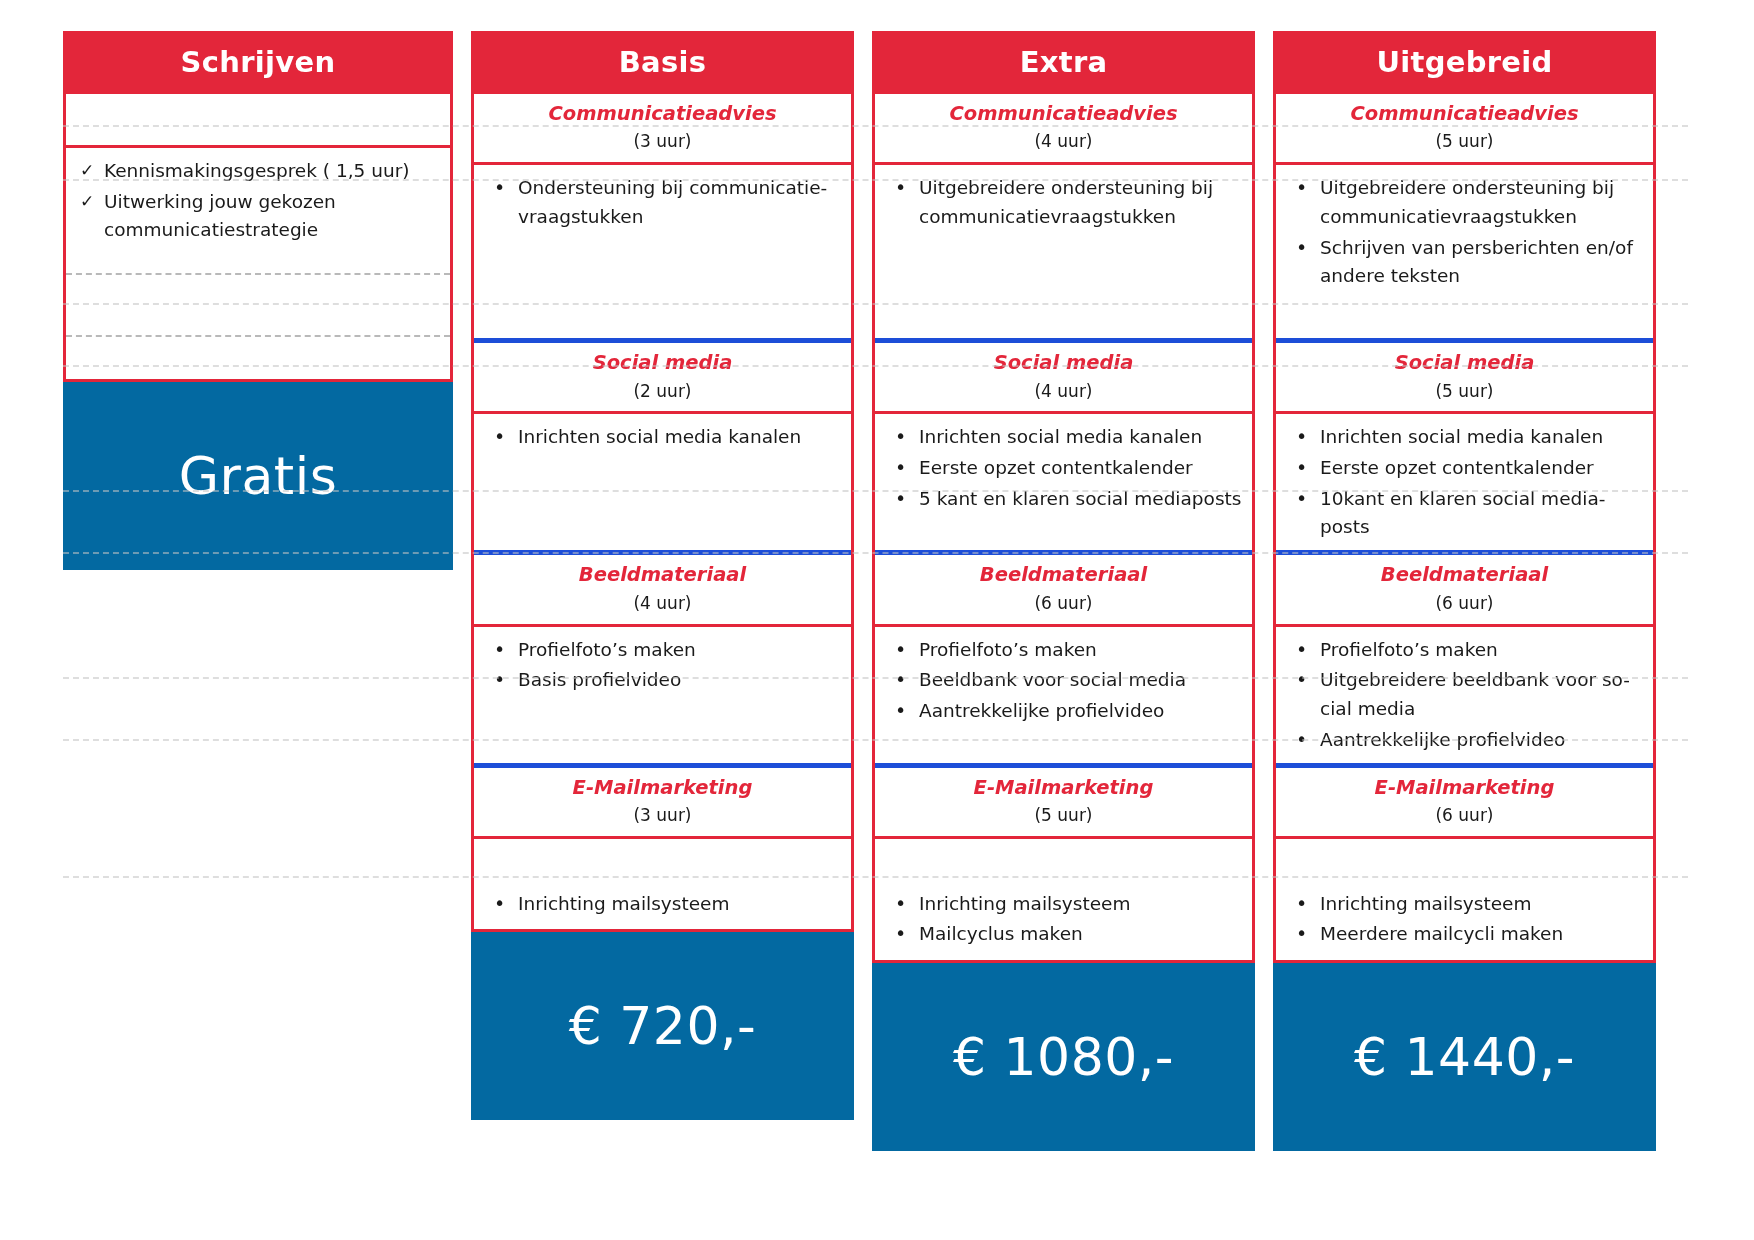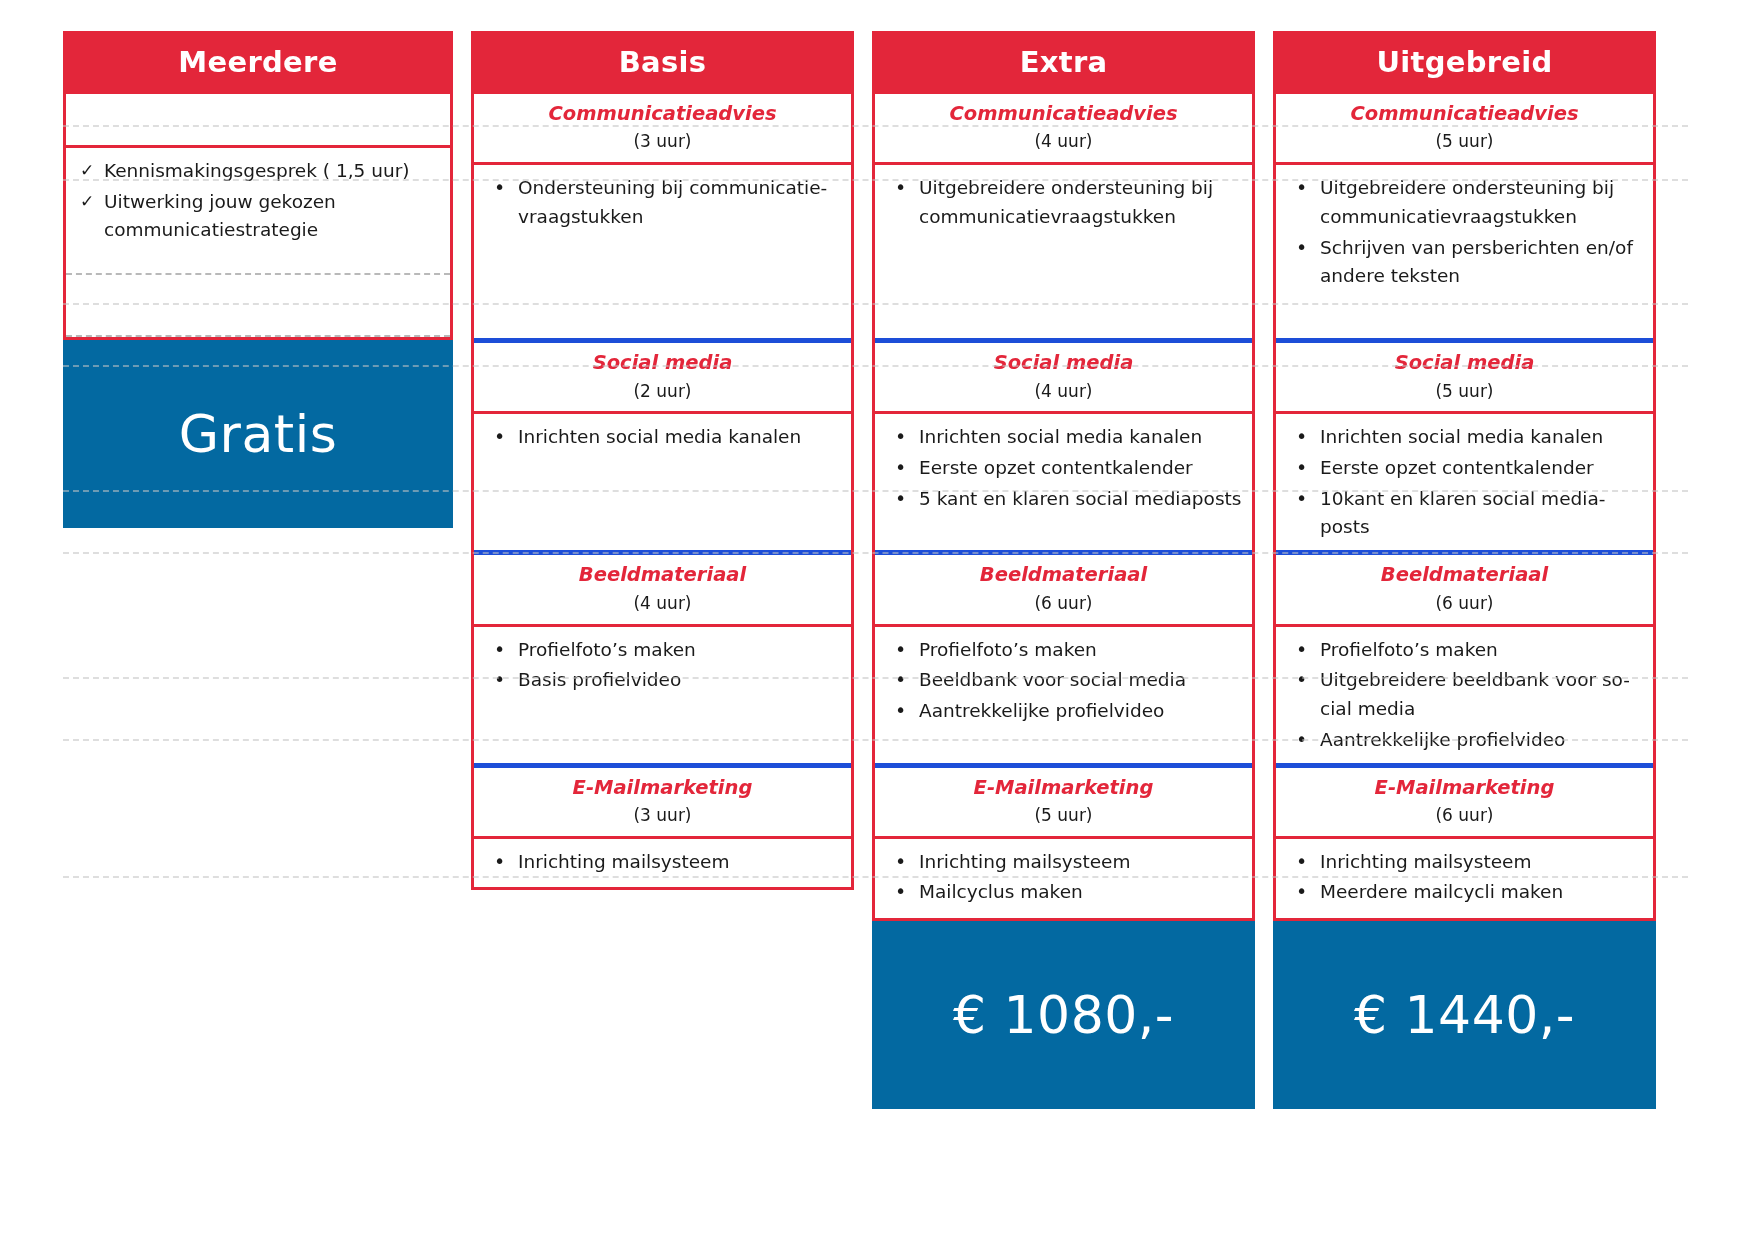--- a/index.html
+++ b/index.html
@@ -165,38 +165,38 @@
     height: 188px;
     display: flex;
     align-items: center;
     justify-content: center;
     font-size: 52px;
     font-weight: normal;
     letter-spacing: 0.5px;
     line-height: 1;
   }
 
-  .fill { flex: 1 1 auto; }
+  .fill { flex: 1 1 auto; margin-top: 42px; }
 
   
   .gutter-dash {
     position: absolute;
     height: 0;
     border-top: 2px dashed #c4c4c4;
   }
 </style>
 </head>
 <body>
 
 <div class="sheet">
   <div class="table-wrap">
     <div class="columns">
 
       <div class="col col-algemeen">
-        <div class="col-header">Meerdere</div>
+        <div class="col-header">Schrijven</div>
 
         <div class="col-body">
 
           <div class="alg-blank solid-rule" style="height:54px;"></div>
 
           <div class="sec-items" style="min-height:125px;">
             <ul class="checks">
               <li>Kennismakingsgesprek ( 1,5 uur)</li>
               <li>Uitwerking jouw gekozen communicatiestrategie</li>
             </ul>
@@ -252,20 +252,21 @@
             <div class="sec-hours">(3 uur)</div>
           </div>
           <div class="sec-items fill">
             <ul class="bullets">
               <li>Inrichting mailsysteem</li>
             </ul>
           </div>
 
         </div>
 
+        <div class="price-band">€ 720,-</div>
       </div>
 
       <div class="col col-plan">
         <div class="col-header">Extra</div>
 
         <div class="col-body">
 
           <div class="sec-head">
             <div class="sec-title">Communicatieadvies</div>
             <div class="sec-hours">(4 uur)</div>

